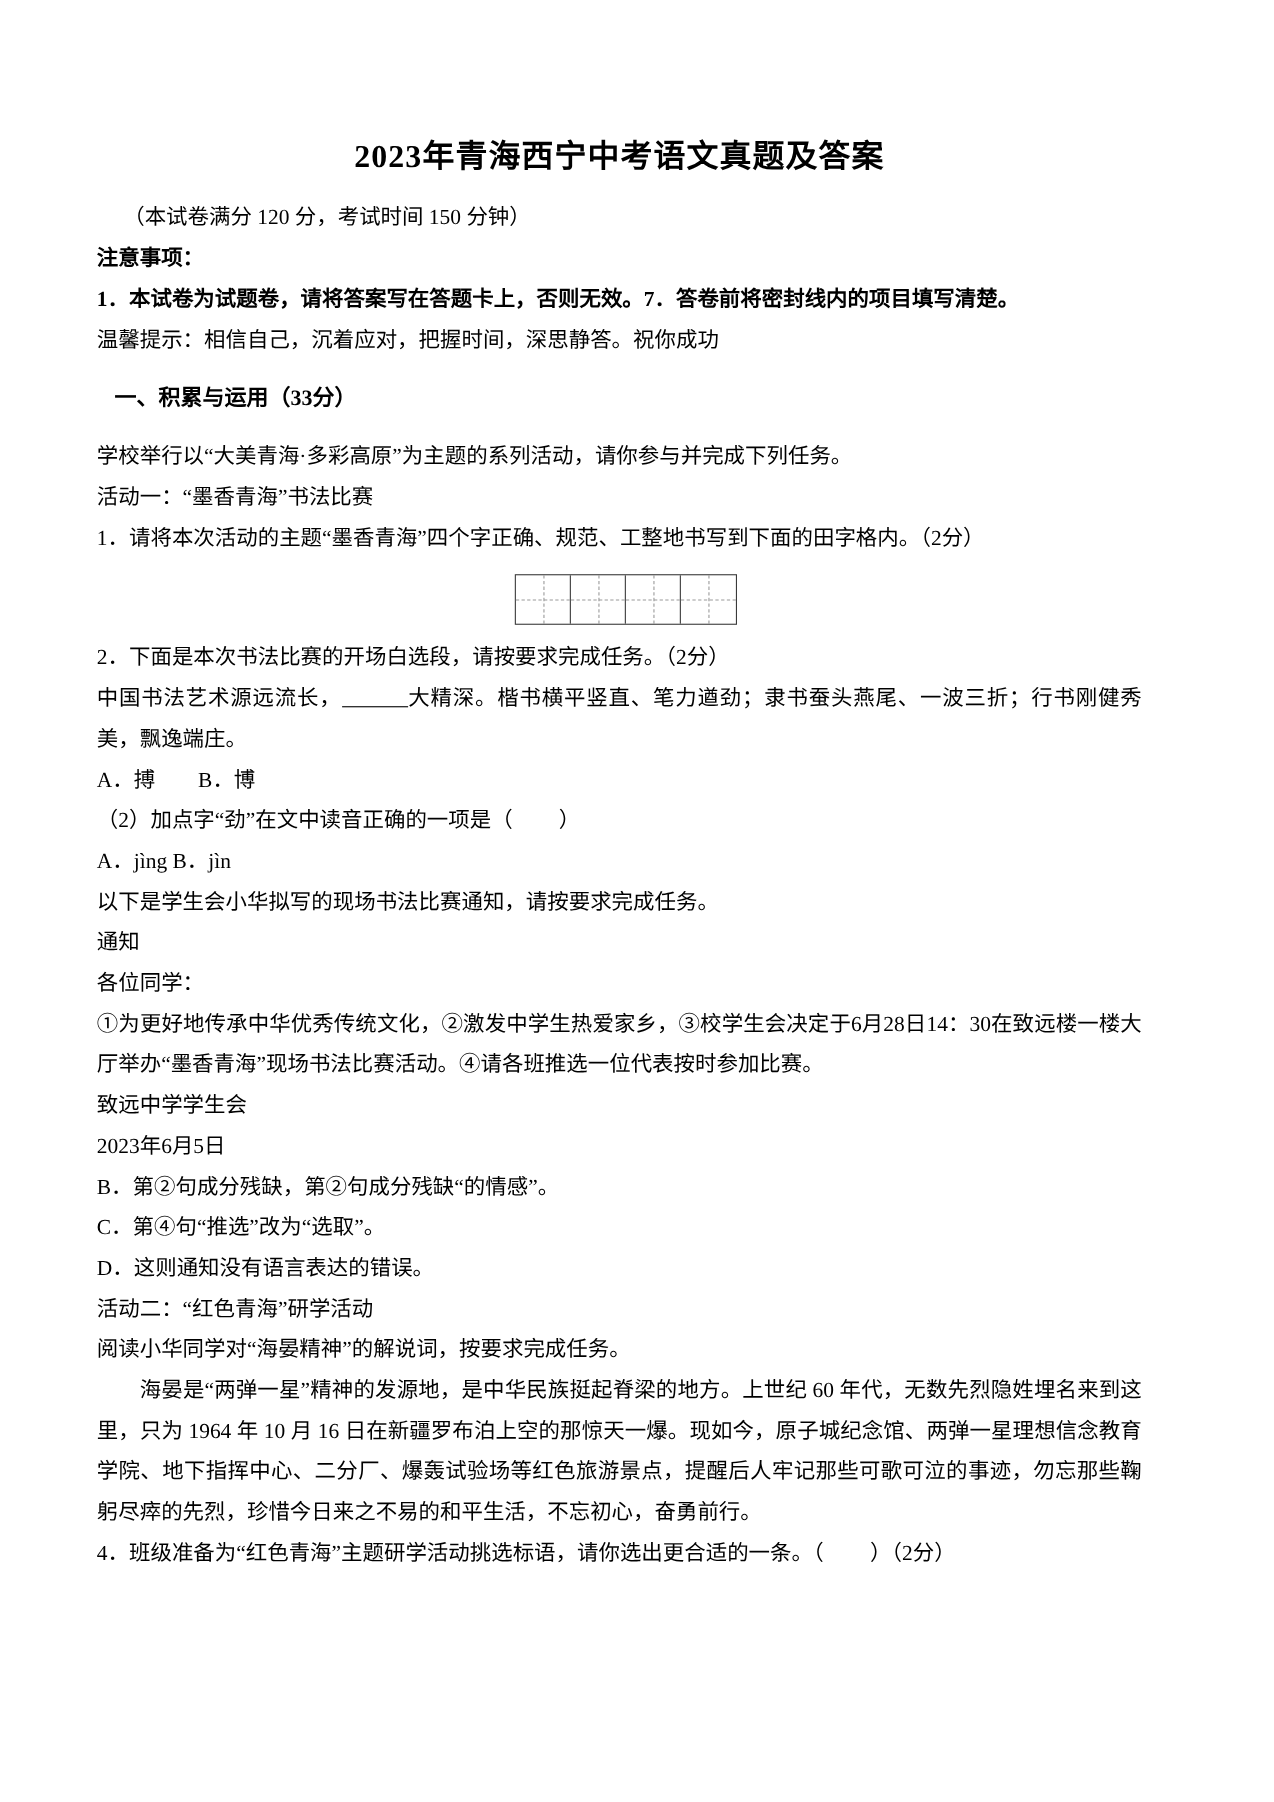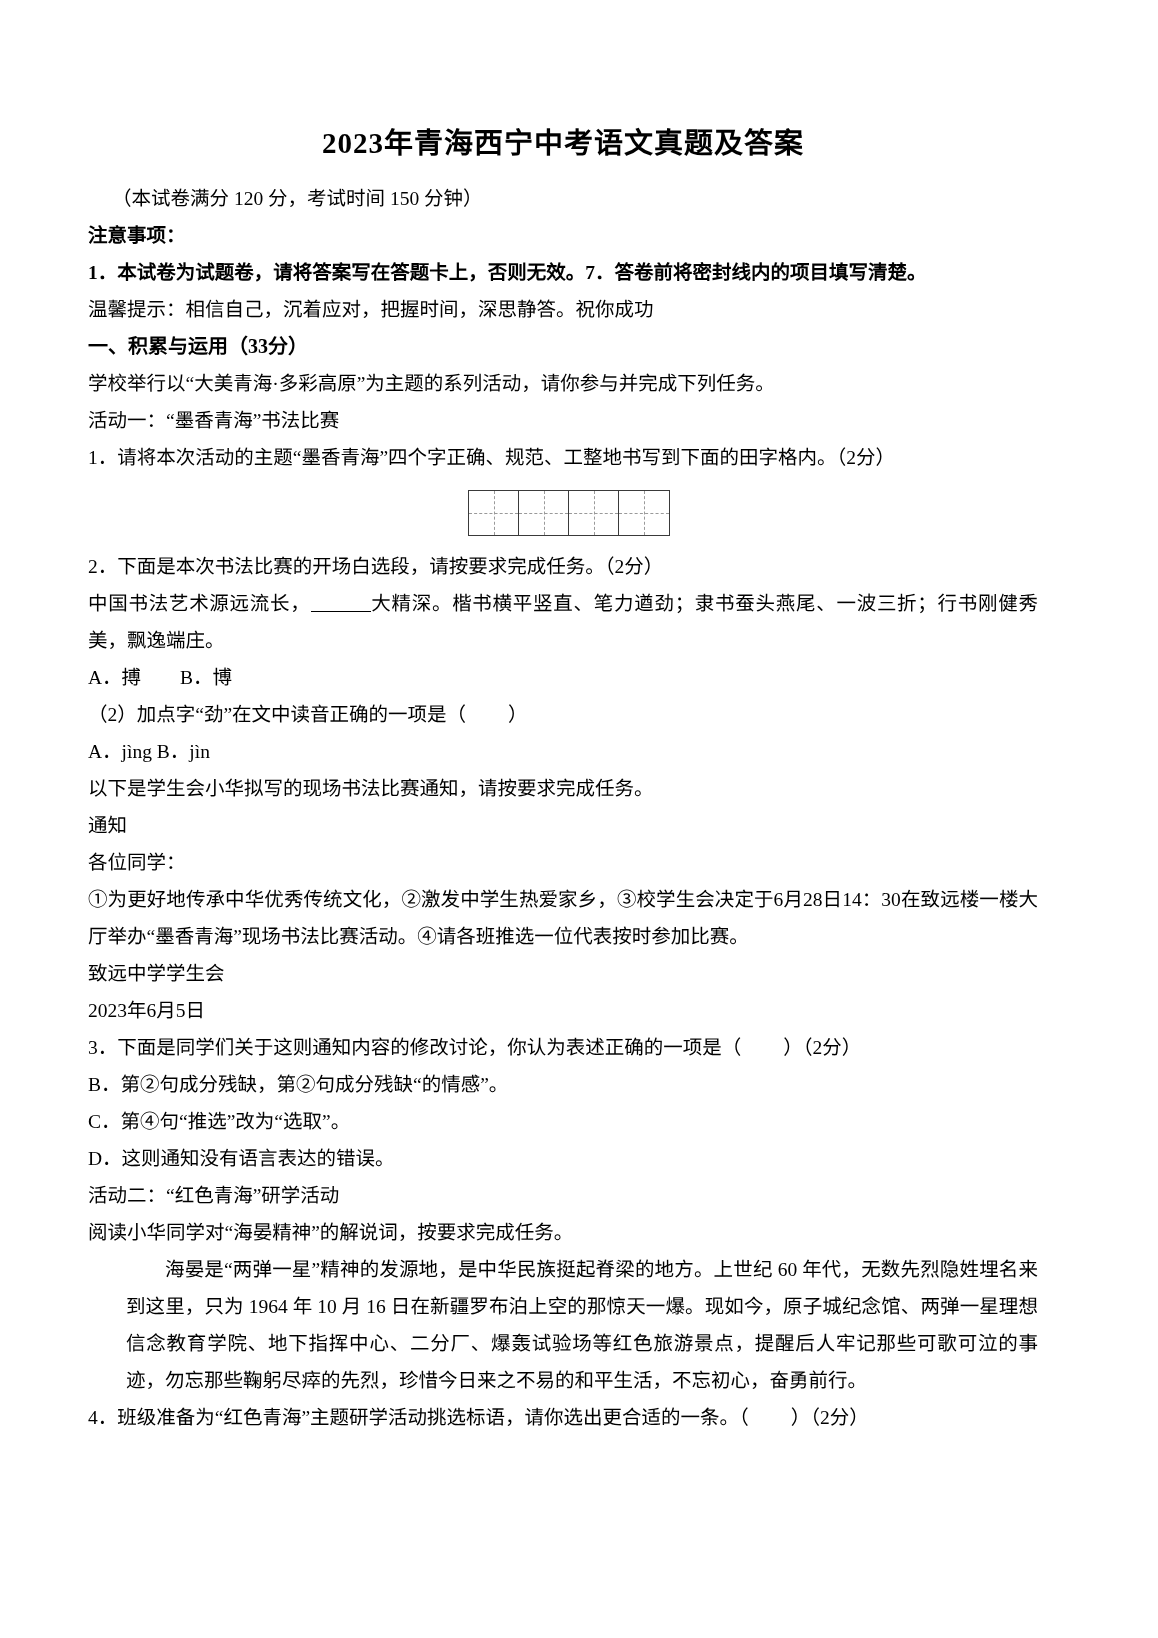--- a/index.html
+++ b/index.html
@@ -46,27 +46,27 @@
     line-height: 37px;
     margin: 0;
     padding: 0;
     text-align: justify;
     text-justify: inter-ideograph;
     word-break: break-all;
     font-family: "Liberation Serif", "DejaVu Serif", serif;
   }
   p.gap-top { margin-top: 17px; margin-left: 24px; }
   p.bold { font-weight: 700; }
-  p.indent2 { text-indent: 2em; margin-left: 38px; }
+  p.indent2 { text-indent: 2em; }
 
   .sec-heading {
     font-size: 20px;
     font-weight: 700;
     line-height: 37px;
-    margin: 0;
+    margin: 16px;
     padding: 0;
   }
 
   
   .grid-wrap {
     display: flex;
     justify-content: center;
     margin-top: 14px;
     margin-bottom: 12px;
     margin-left: 12px;
@@ -169,21 +169,20 @@
     <p class="line">通知</p>
 
     <p class="line">各位同学：</p>
 
     <p class="line">①为更好地传承中华优秀传统文化，②激发中学生热爱家乡，③校学生会决定于6月28日14：30在致远楼一楼大厅举办“墨香青海”现场书法比赛活动。④请各班推选一位代表按时参加比赛。</p>
 
     <p class="line">致远中学学生会</p>
 
     <p class="line">2023年6月5日</p>
 
-    <p class="line"><span>3．下面是同学们关于这则通知内容的修改讨论，你认为表述正确的一项是（</span><span class="paren-blank"></span><span>）（2分）</span></p>
 
     <p class="line">B．第②句成分残缺，第②句成分残缺“的情感”。</p>
     <p class="line">C．第④句“推选”改为“选取”。</p>
     <p class="line">D．这则通知没有语言表达的错误。</p>
 
     <p class="line">活动二：“红色青海”研学活动</p>
 
     <p class="line">阅读小华同学对“海晏精神”的解说词，按要求完成任务。</p>
 
     <p class="line indent2">海晏是“两弹一星”精神的发源地，是中华民族挺起脊梁的地方。上世纪 60 年代，无数先烈隐姓埋名来到这里，只为 1964 年 10 月 16 日在新疆罗布泊上空的那惊天一爆。现如今，原子城纪念馆、两弹一星理想信念教育学院、地下指挥中心、二分厂、爆轰试验场等红色旅游景点，提醒后人牢记那些可歌可泣的事迹，勿忘那些鞠躬尽瘁的先烈，珍惜今日来之不易的和平生活，不忘初心，奋勇前行。</p>

